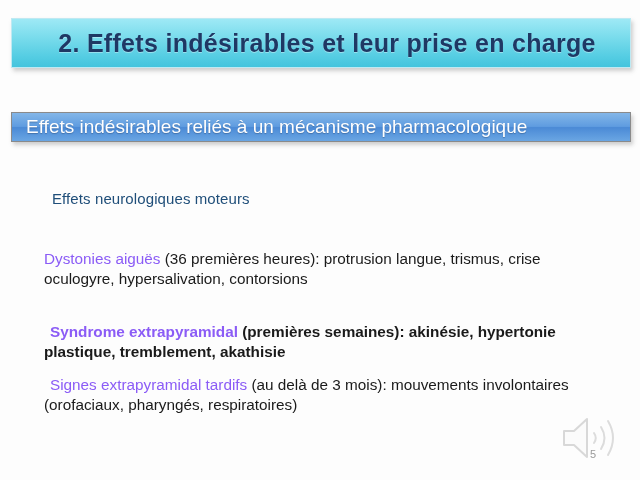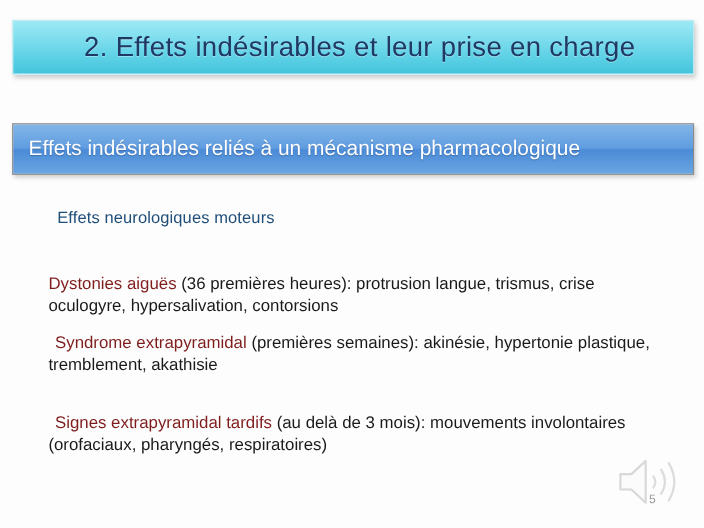--- a/index.html
+++ b/index.html
@@ -34,34 +34,34 @@
     border: 1px solid #bfe9f2;
     box-sizing: border-box;
     box-shadow: 2px 3px 4px rgba(120,120,120,0.35);
     display: flex;
     align-items: center;
     justify-content: center;
   }
   .title-banner .title-text {
     color: #1f3864;
     font-size: 25px;
-    font-weight: 400;
+    font-weight: 700;
     letter-spacing: 0.3px;
     white-space: nowrap;
     text-shadow: 0 1px 0 rgba(255,255,255,0.35);
     margin-left: 12px;
   }
 
   
   .subtitle-banner {
     position: absolute;
     left: 11px;
     top: 112px;
     width: 620px;
-    height: 47px;
+    height: 30px;
     background: linear-gradient(to bottom, #7eb2e6 0%, #5b98dd 45%, #4a8ad6 60%, #archive 60%, #5a9cdf 100%);
     background: linear-gradient(to bottom, #83b6e8 0%, #5f9ce0 48%, #4b8ad6 52%, #6aa6e3 100%);
     border: 1px solid #8a8a8a;
     box-sizing: border-box;
     box-shadow: 2px 3px 4px rgba(120,120,120,0.35);
     display: flex;
     align-items: center;
     padding-left: 14px;
   }
   .subtitle-banner .subtitle-text {
@@ -91,27 +91,27 @@
 
   .para {
     position: absolute;
     left: 44px;
     width: 560px;
     font-size: 15.3px;
     line-height: 20px;
     color: #1a1a1a;
   }
   .para .lead {
-    color: #7f1d1d;
+    color: #8b5cf6;
   }
   .para .lead.indented {
     padding-left: 6px;
   }
   .p1 { top: 54px; }
-  .p2 { top: 107px; }
+  .p2 { top: 127px; font-weight: bold; }
   .p3 { top: 180px; }
 
   
   .audio-icon {
     position: absolute;
     left: 558px;
     top: 412px;
     width: 62px;
     height: 52px;
   }

